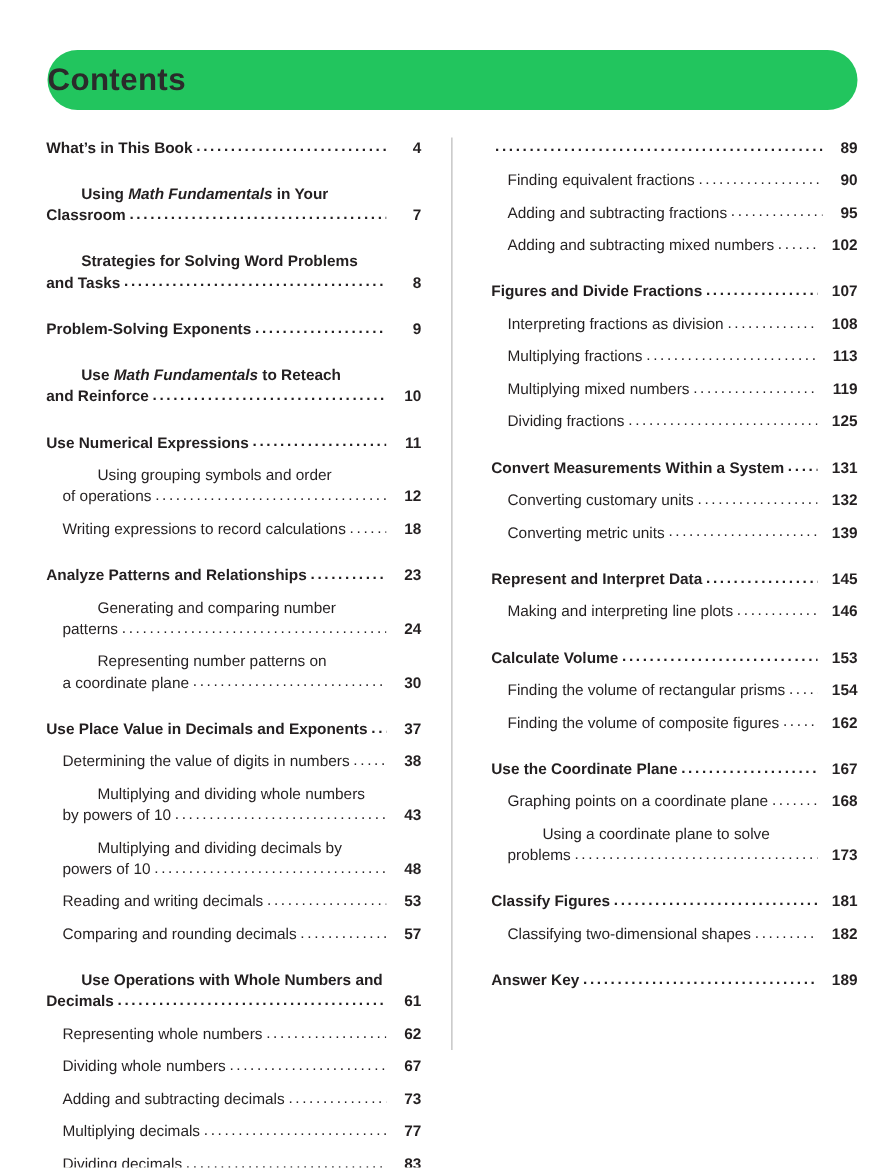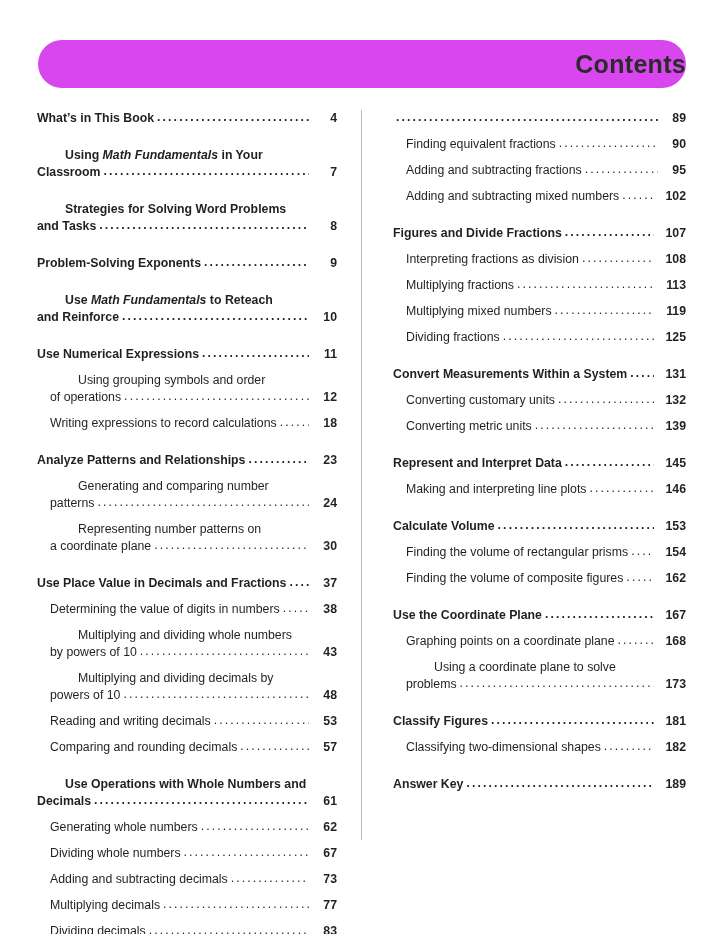--- a/index.html
+++ b/index.html
@@ -16,25 +16,25 @@
     -webkit-font-smoothing: antialiased;
   }
 
   
   .header-bar {
     position: absolute;
     left: 38px;
     top: 40px;
     width: 648px;
     height: 48px;
-    background: #d946ef;
+    background: #22c55e;
     border-radius: 24px;
     display: flex;
     align-items: center;
-    justify-content: flex-end;
+    justify-content: flex-start;
   }
   .header-title {
     font-size: 25px;
     font-weight: bold;
     letter-spacing: 0.3px;
     color: #2b2b2b;
   }
 
   
   .columns {
@@ -232,21 +232,21 @@
           <div class="leader-line">
             <span class="leader-text">a coordinate plane</span>
             <span class="dots">..........................................................................................</span>
             <span class="pageno">30</span>
           </div>
         </div>
       </div>
       <div class="entry main">
         <div class="title-wrap">
           <div class="leader-line">
-            <span class="leader-text">Use Place Value in Decimals and Fractions</span>
+            <span class="leader-text">Use Place Value in Decimals and Exponents</span>
             <span class="dots">..........................................................................................</span>
             <span class="pageno">37</span>
           </div>
         </div>
       </div>
       <div class="entry sub">
         <div class="title-wrap">
           <div class="leader-line">
             <span class="leader-text">Determining the value of digits in numbers</span>
             <span class="dots">..........................................................................................</span>
@@ -298,21 +298,21 @@
           <div class="leader-line">
             <span class="leader-text">Decimals</span>
             <span class="dots">..........................................................................................</span>
             <span class="pageno">61</span>
           </div>
         </div>
       </div>
       <div class="entry sub">
         <div class="title-wrap">
           <div class="leader-line">
-            <span class="leader-text">Generating whole numbers</span>
+            <span class="leader-text">Representing whole numbers</span>
             <span class="dots">..........................................................................................</span>
             <span class="pageno">62</span>
           </div>
         </div>
       </div>
       <div class="entry sub">
         <div class="title-wrap">
           <div class="leader-line">
             <span class="leader-text">Dividing whole numbers</span>
             <span class="dots">..........................................................................................</span>

